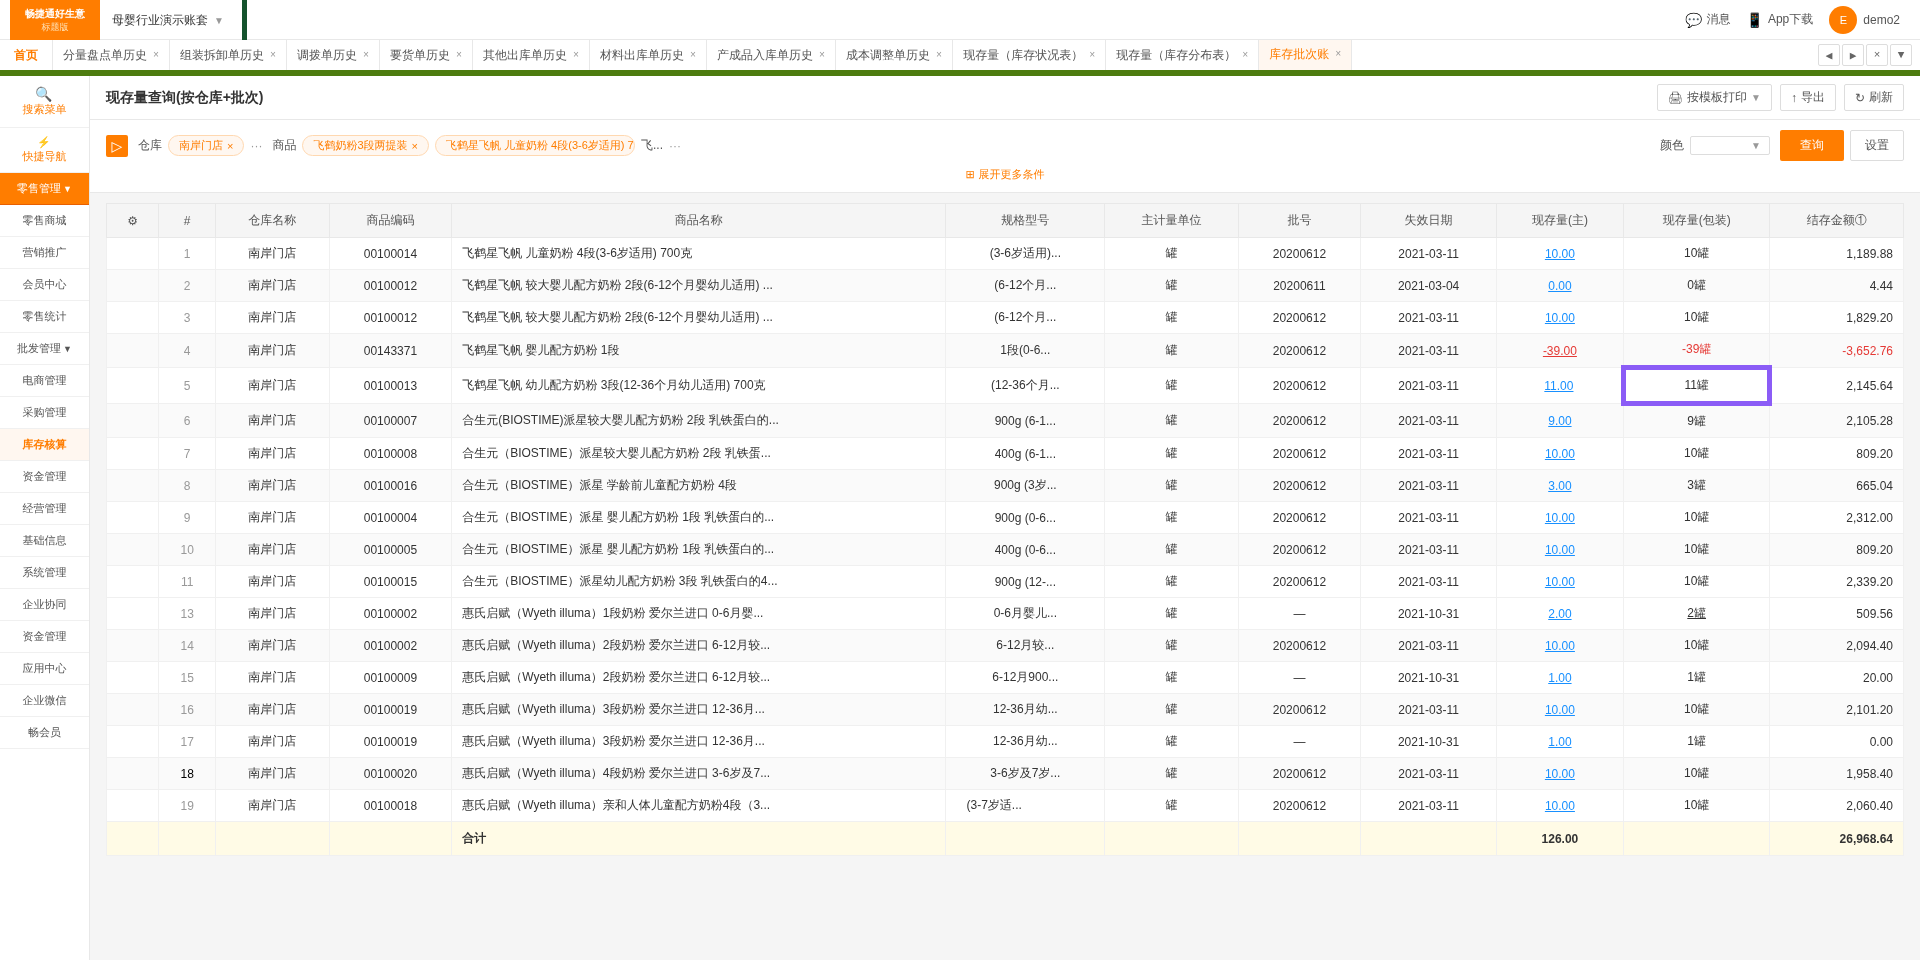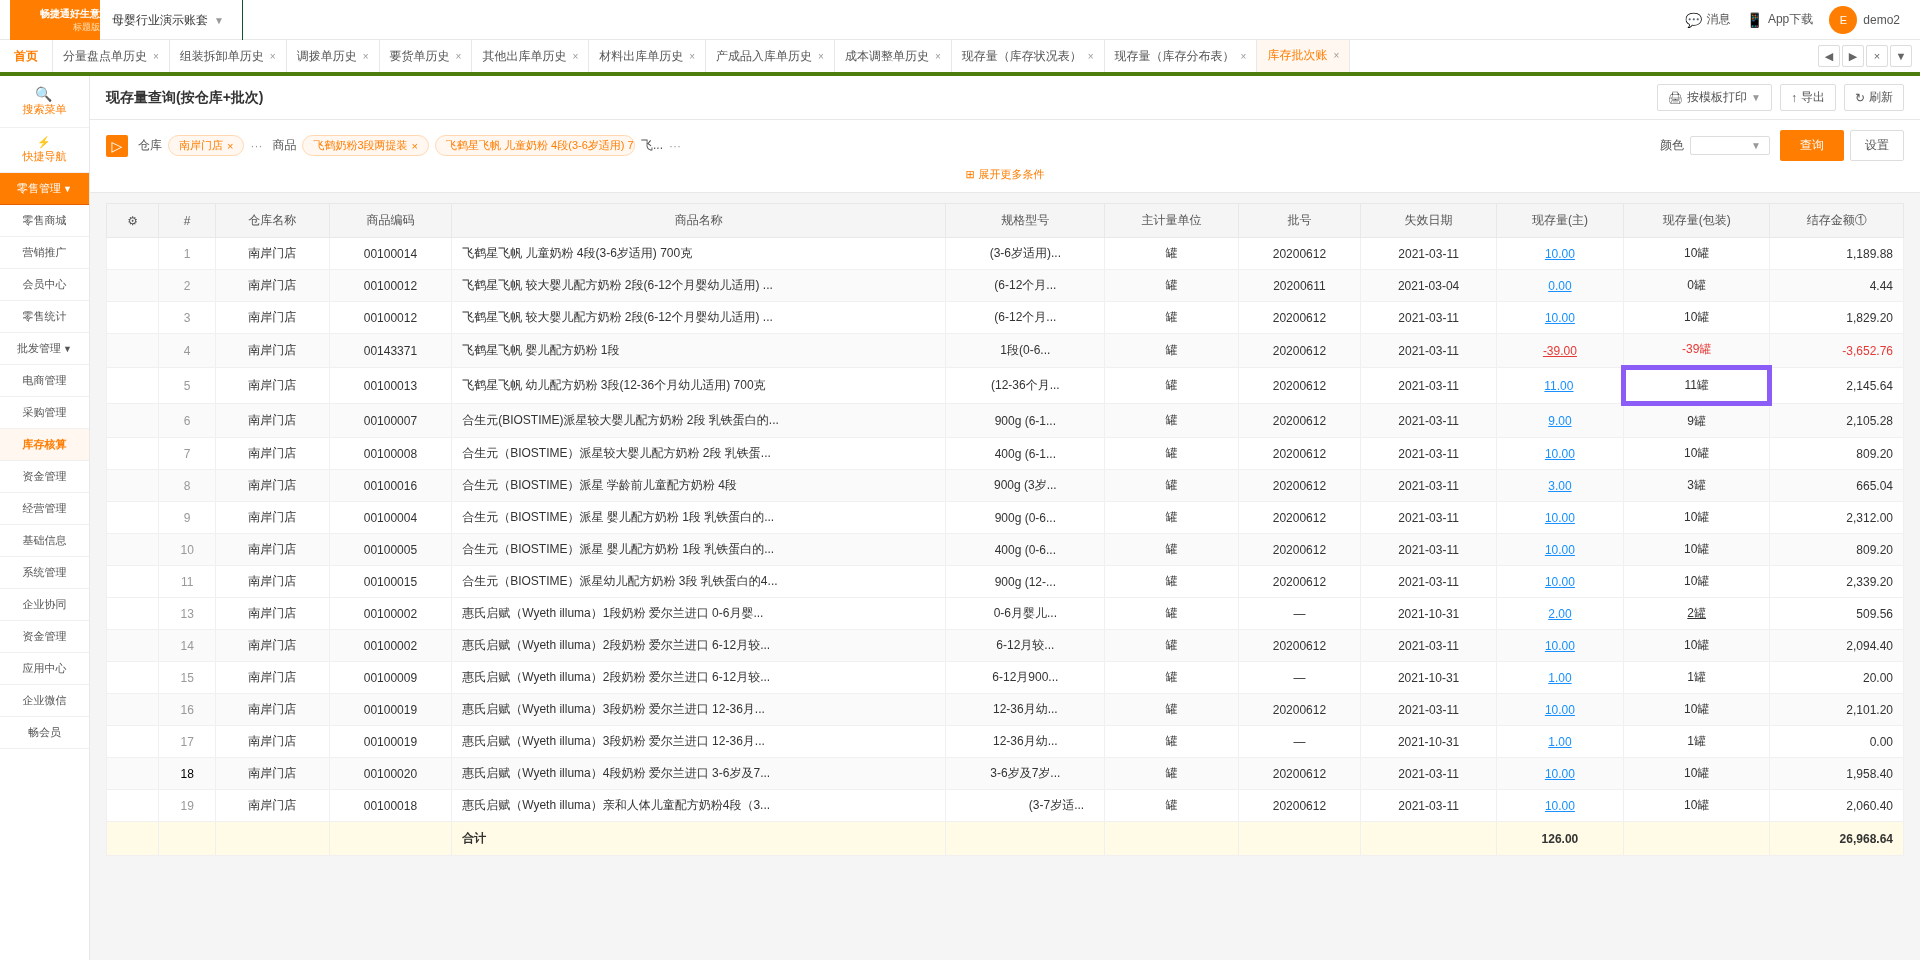--- a/index.html
+++ b/index.html
@@ -1,21 +1,21 @@
 <!DOCTYPE html>
 <html><head>
   <meta charset="utf-8">
   <style>
     * { box-sizing: border-box; margin: 0; padding: 0; }
     body { font-family: 'Microsoft YaHei', Arial, sans-serif; font-size: 12px; background: #f5f5f5; color: #333; overflow: hidden; }
 
     
     .top-bar { height: 40px; background: #fff; display: flex; align-items: center; border-bottom: 1px solid #e8e8e8; padding: 0 10px; }
     .logo-area { width: 90px; background: #ff7d00; height: 40px; display: flex; flex-direction: column; align-items: center; justify-content: center; color: #fff; font-size: 10px; flex-shrink: 0; }
-    .store-selector { display: flex; align-items: center; padding: 0 12px; font-size: 12px; color: #333; border-right: 1px solid #14532d; cursor: pointer; height: 40px; }
+    .store-selector { display: flex; align-items: center; padding: 0 12px; font-size: 12px; color: #333; border-right: 5px solid #14532d; cursor: pointer; height: 40px; }
     .store-selector span { margin-right: 6px; }
     .top-nav-right { margin-left: auto; display: flex; align-items: center; gap: 16px; font-size: 12px; color: #555; }
     .top-nav-right .nav-item { display: flex; align-items: center; gap: 4px; cursor: pointer; }
     .avatar { width: 28px; height: 28px; border-radius: 50%; background: #ff7d00; display: flex; align-items: center; justify-content: center; color: #fff; font-size: 11px; }
 
     
     .tab-bar { height: 36px; background: #fff; display: flex; align-items: center; border-bottom: 1px solid #e8e8e8; overflow: hidden; }
     .tab-item { display: flex; align-items: center; padding: 0 12px; height: 36px; font-size: 12px; color: #555; cursor: pointer; border-right: 1px solid #e8e8e8; white-space: nowrap; flex-shrink: 0; }
     .tab-item.home { color: #ff7d00; font-weight: bold; }
     .tab-item.active { background: #fff7f0; color: #ff7d00; border-bottom: 2px solid #ff7d00; }
@@ -35,21 +35,21 @@
 
     
     ::-webkit-scrollbar { width: 6px; height: 6px; }
     ::-webkit-scrollbar-track { background: #f1f1f1; }
     ::-webkit-scrollbar-thumb { background: #ccc; border-radius: 3px; }
   </style>
 </head>
 <body>
 
 <div class="top-bar" style="height:40px; display:flex; align-items:stretch;">
-  <div class="logo-area" style="width:90px; flex-shrink:0;align-items:flex-end;">
+  <div class="logo-area" style="width:90px; flex-shrink:0;">
     <span style="font-size:10px; font-weight:bold; color:#fff;">畅捷通好生意</span>
     <span style="font-size:9px; color:#ffe0b2;">标题版</span>
   </div>
   <div class="store-selector">
     <span>母婴行业演示账套</span>
     <span style="color:#999; font-size:10px;">▼</span>
   </div>
   <div class="top-nav-right">
     <div class="nav-item">
       <span style="font-size:14px;">💬</span>
@@ -59,21 +59,21 @@
       <span style="font-size:14px;">📱</span>
       <span>App下载</span>
     </div>
     <div style="display:flex; align-items:center; gap:6px; cursor:pointer; padding-right:10px;">
       <div class="avatar">E</div>
       <span>demo2</span>
     </div>
   </div>
 </div>
 
-<div class="tab-bar" style="height:36px; background:#fff; border-bottom:4px solid #4d7c0f; display:flex; align-items:center; overflow:hidden;">
+<div class="tab-bar" style="height:36px; background:#fff; border-bottom:6px solid #4d7c0f; display:flex; align-items:center; overflow:hidden;font-family:Liberation Mono, monospace;">
   <div class="tab-item home" style="color:#ff7d00; padding:0 14px; border-right:1px solid #e8e8e8; height:36px; display:flex; align-items:center; font-size:12px;">首页</div>
   <div class="tab-item" style="padding:0 10px; border-right:1px solid #e8e8e8; height:36px; display:flex; align-items:center; font-size:12px; color:#555;">分量盘点单历史 <span class="close-x">×</span></div>
   <div class="tab-item" style="padding:0 10px; border-right:1px solid #e8e8e8; height:36px; display:flex; align-items:center; font-size:12px; color:#555;">组装拆卸单历史 <span class="close-x">×</span></div>
   <div class="tab-item" style="padding:0 10px; border-right:1px solid #e8e8e8; height:36px; display:flex; align-items:center; font-size:12px; color:#555;">调拨单历史 <span class="close-x">×</span></div>
   <div class="tab-item" style="padding:0 10px; border-right:1px solid #e8e8e8; height:36px; display:flex; align-items:center; font-size:12px; color:#555;">要货单历史 <span class="close-x">×</span></div>
   <div class="tab-item" style="padding:0 10px; border-right:1px solid #e8e8e8; height:36px; display:flex; align-items:center; font-size:12px; color:#555;">其他出库单历史 <span class="close-x">×</span></div>
   <div class="tab-item" style="padding:0 10px; border-right:1px solid #e8e8e8; height:36px; display:flex; align-items:center; font-size:12px; color:#555;">材料出库单历史 <span class="close-x">×</span></div>
   <div class="tab-item" style="padding:0 10px; border-right:1px solid #e8e8e8; height:36px; display:flex; align-items:center; font-size:12px; color:#555;">产成品入库单历史 <span class="close-x">×</span></div>
   <div class="tab-item" style="padding:0 10px; border-right:1px solid #e8e8e8; height:36px; display:flex; align-items:center; font-size:12px; color:#555;">成本调整单历史 <span class="close-x">×</span></div>
   <div class="tab-item" style="padding:0 10px; border-right:1px solid #e8e8e8; height:36px; display:flex; align-items:center; font-size:12px; color:#555;">现存量（库存状况表）<span class="close-x">×</span></div>
@@ -446,21 +446,21 @@
     <td style="padding:7px 10px; text-align:center; border:1px solid #f0f0f0;  color:#1890ff; text-decoration:underline; cursor:pointer;">10.00</td>
     <td style="padding:7px 10px; text-align:center; border:1px solid #f0f0f0; ">10罐</td>
     <td style="padding:7px 10px; text-align:right; border:1px solid #f0f0f0; ">1,958.40</td>
   </tr>
             <tr style="background: rgb(255, 255, 255);">
     <td style="padding:7px 10px; text-align:center; border:1px solid #f0f0f0; color:#999; cursor:pointer;"></td>
     <td style="padding:7px 10px; text-align:center; border:1px solid #f0f0f0; color:#999;">19</td>
     <td style="padding:7px 10px; text-align:center; border:1px solid #f0f0f0;">南岸门店</td>
     <td style="padding:7px 10px; text-align:center; border:1px solid #f0f0f0;">00100018</td>
     <td style="padding:7px 10px; text-align:left; border:1px solid #f0f0f0; max-width:300px; overflow:hidden; text-overflow:ellipsis; white-space:nowrap;">惠氏启赋（Wyeth illuma）亲和人体儿童配方奶粉4段（3...</td>
-    <td style="padding:7px 20px; text-align:right; border:1px solid #f0f0f0;">(3-7岁适...</td>
+    <td style="padding:7px 20px; text-align:left; border:1px solid #f0f0f0;">(3-7岁适...</td>
     <td style="padding:7px 10px; text-align:center; border:1px solid #f0f0f0;">罐</td>
     <td style="padding:7px 10px; text-align:center; border:1px solid #f0f0f0;">20200612</td>
     <td style="padding:7px 10px; text-align:center; border:1px solid #f0f0f0;">2021-03-11</td>
     <td style="padding:7px 10px; text-align:center; border:1px solid #f0f0f0;  color:#1890ff; text-decoration:underline; cursor:pointer;">10.00</td>
     <td style="padding:7px 10px; text-align:center; border:1px solid #f0f0f0; ">10罐</td>
     <td style="padding:7px 10px; text-align:right; border:1px solid #f0f0f0; ">2,060.40</td>
   </tr>
             <tr style="background: rgb(255, 251, 230);">
   <td style="padding:8px 10px; border:1px solid #f0f0f0; background:#fffbe6;"></td>
   <td style="padding:8px 10px; border:1px solid #f0f0f0; background:#fffbe6;"></td>

